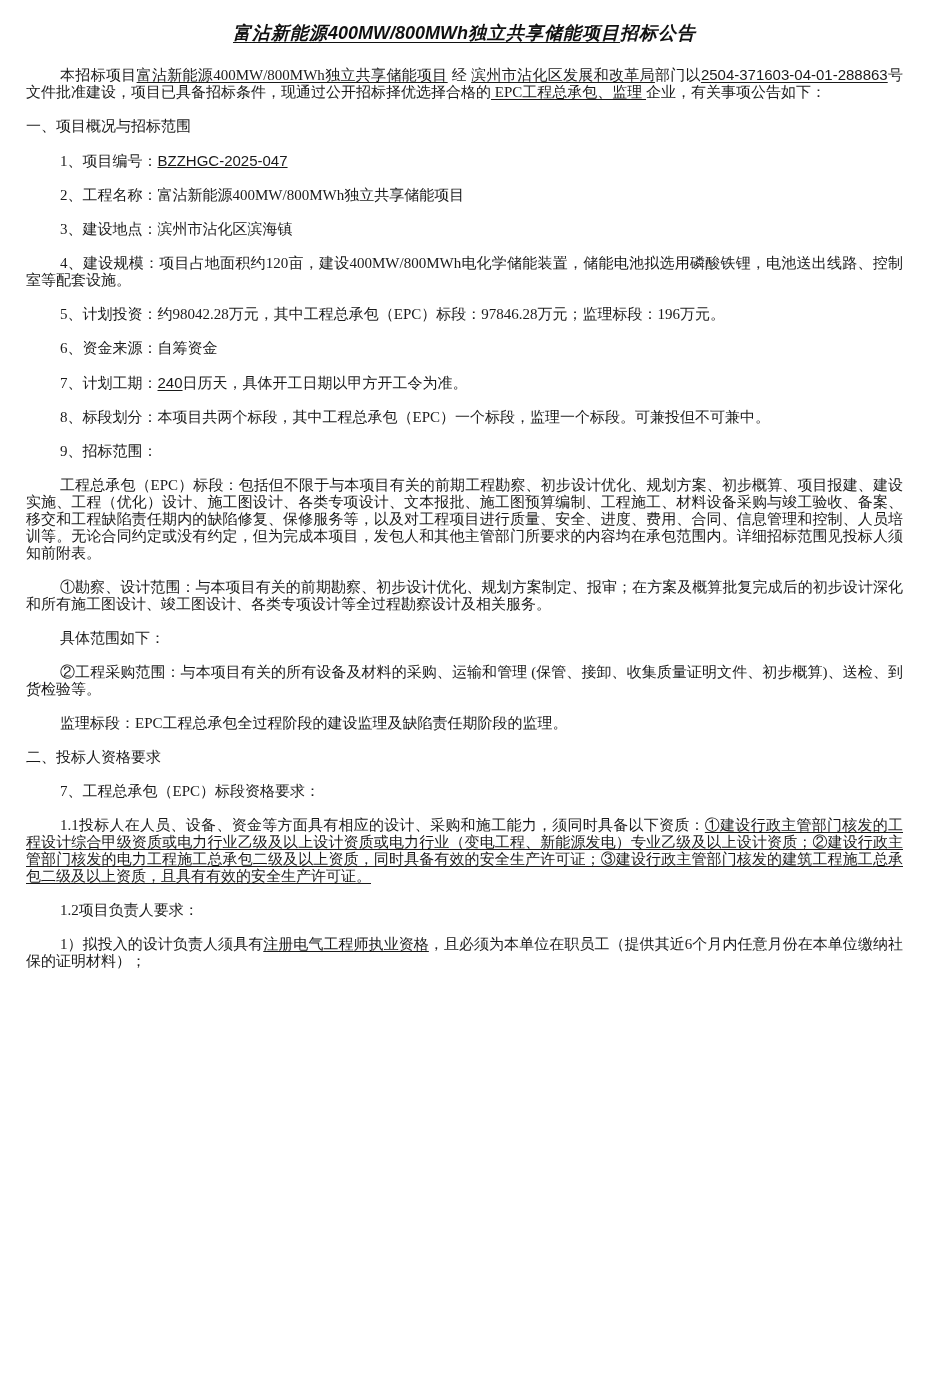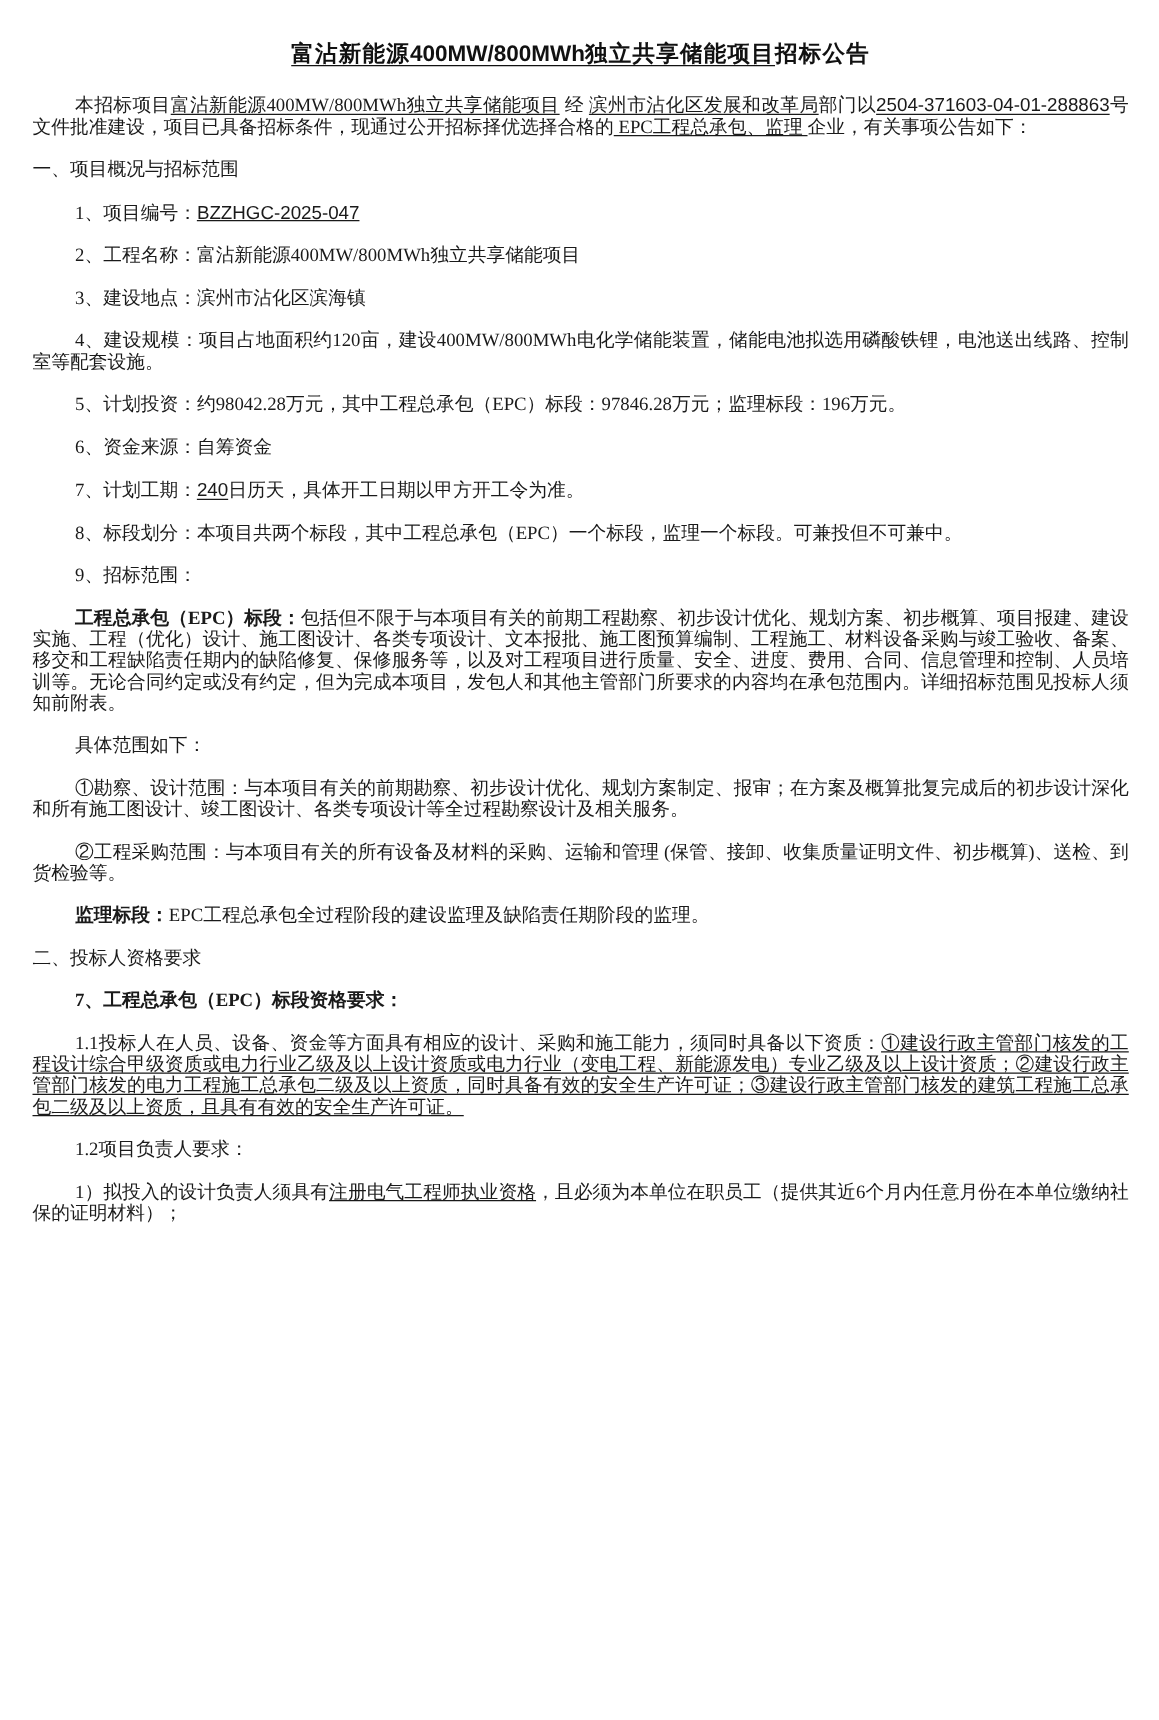--- a/index.html
+++ b/index.html
@@ -16,43 +16,44 @@
       font-size: 15px;
     }
     .doc {
       position: relative;
       padding: 0 12px 0 14px;
     }
     .title {
       text-align: center;
       font-size: 18px;
       margin: 0;
-      padding-top: 28px;
+      padding-top: 18px;
       height: 30px;
       line-height: 30px;
       letter-spacing: 1px;
       color: #111;
+      font-style: italic;
     }
     .title .u { text-decoration: underline; text-underline-offset: 3px; }
     .title .b {
       font-family: "Liberation Sans", "DejaVu Sans", sans-serif;
       font-weight: bold;
       letter-spacing: 0;
     }
     p {
       margin: 12px;
       line-height: 17px;
       text-align: justify;
     }
     .indent { text-indent: 34px; }
     .sans {
       font-family: "Liberation Sans", "DejaVu Sans", sans-serif;
       text-decoration: underline;
     }
-    .bold { font-weight: bold; }
+    .bold { font-weight: normal; }
     .u { text-decoration: underline; text-underline-offset: 2px; }
     .gap-17 { margin-top: 17px; }
     .gap-18 { margin-top: 18px; }
   </style>
 </head>
 <body>
 
 <div class="doc">
 
   <h1 class="title"><span class="u"><span>富沾新能源</span><span class="b">400MW/800MWh</span><span>独立共享储能项目</span></span><span>招标公告</span></h1>
@@ -74,23 +75,23 @@
   <p class="indent gap-17"><span>6、资金来源：</span><span>自筹资金</span></p>
 
   <p class="indent gap-17"><span>7、计划工期：</span><span class="u sans">240</span><span>日历天，具体开工日期以甲方开工令为准。</span></p>
 
   <p class="indent gap-17"><span>8、标段划分：</span><span>本项目共两个标段，其中工程总承包（EPC）一个标段，监理一个标段。可兼投但不可兼中。</span></p>
 
   <p class="indent gap-17"><span>9、招标范围：</span></p>
 
   <p class="indent gap-17"><span class="bold">工程总承包（EPC）标段：</span><span>包括但不限于与本项目有关的前期工程勘察、初步设计优化、规划方案、初步概算、项目报建、建设实施、工程（优化）设计、施工图设计、各类专项设计、文本报批、施工图预算编制、工程施工、材料设备采购与竣工验收、备案、移交和工程缺陷责任期内的缺陷修复、保修服务等，以及对工程项目进行质量、安全、进度、费用、合同、信息管理和控制、人员培训等。无论合同约定或没有约定，但为完成本项目，发包人和其他主管部门所要求的内容均在承包范围内。详细招标范围见投标人须知前附表。</span></p>
 
+  <p class="indent gap-17">①勘察、设计范围：与本项目有关的前期勘察、初步设计优化、规划方案制定、报审；在方案及概算批复完成后的初步设计深化和所有施工图设计、竣工图设计、各类专项设计等全过程勘察设计及相关服务。</p>
+
   <p class="indent gap-17">具体范围如下：</p>
-
-  <p class="indent gap-17">①勘察、设计范围：与本项目有关的前期勘察、初步设计优化、规划方案制定、报审；在方案及概算批复完成后的初步设计深化和所有施工图设计、竣工图设计、各类专项设计等全过程勘察设计及相关服务。</p>
 
   <p class="indent gap-17">②工程采购范围：与本项目有关的所有设备及材料的采购、运输和管理 (保管、接卸、收集质量证明文件、初步概算)、送检、到货检验等。</p>
 
 
   <p class="indent gap-17"><span class="bold">监理标段：</span><span>EPC工程总承包全过程阶段的建设监理及缺陷责任期阶段的监理。</span></p>
 
   <p class="gap-17">二、投标人资格要求</p>
 
   <p class="indent gap-17 bold">7、工程总承包（EPC）标段资格要求：</p>
 

